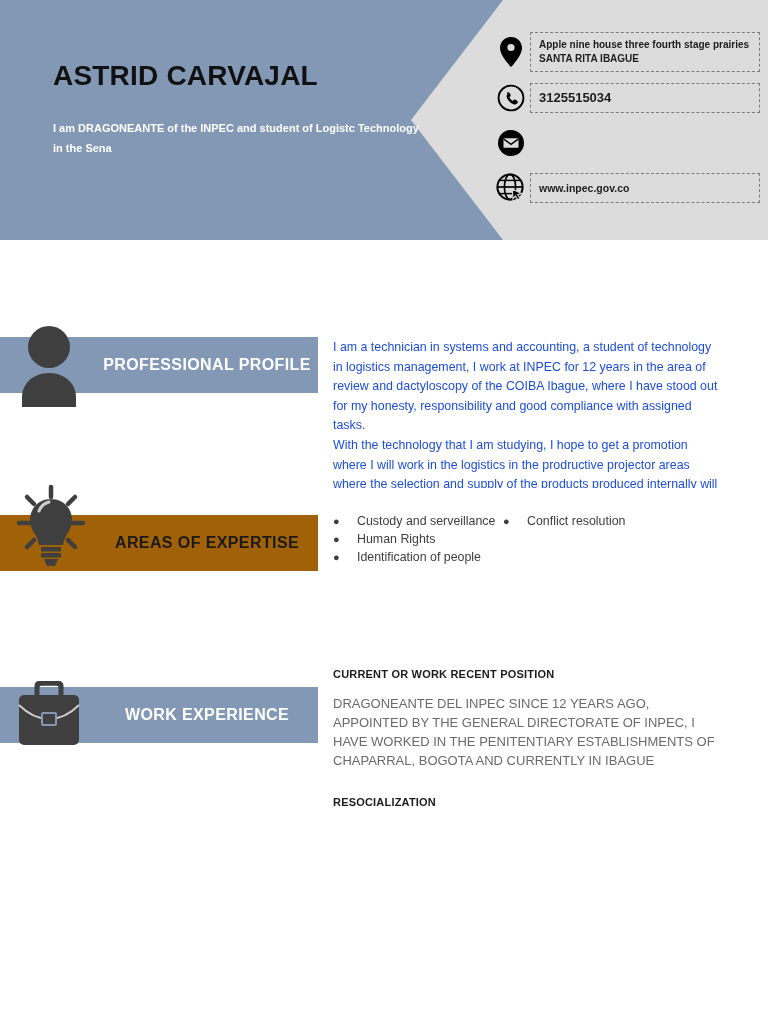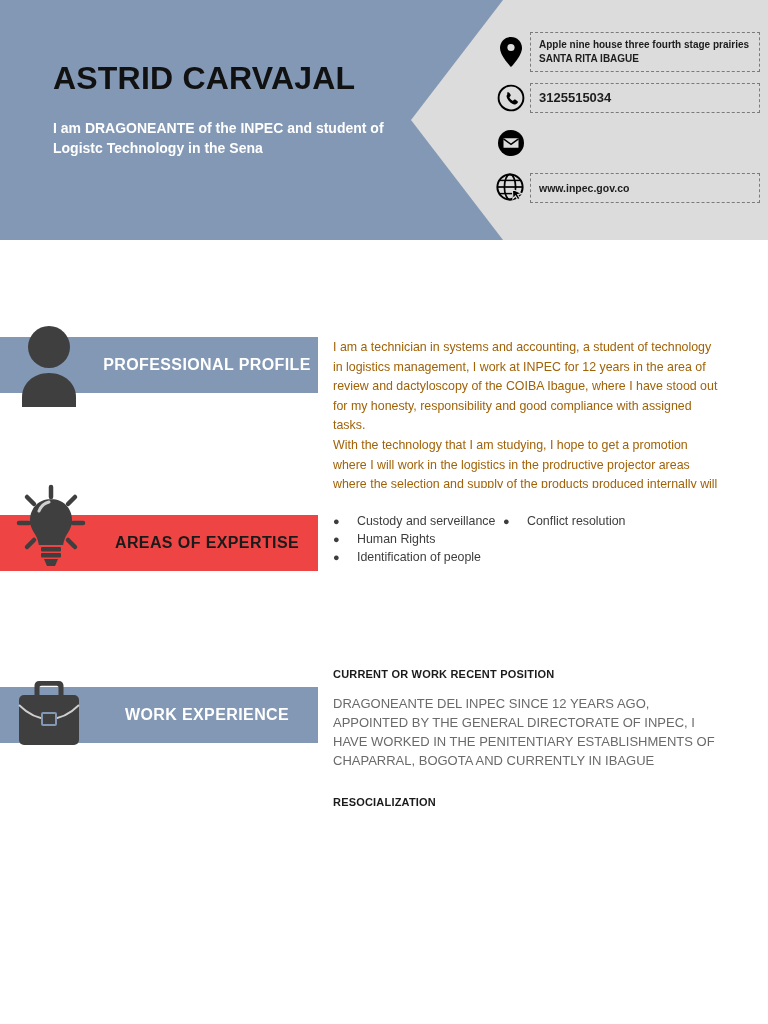--- a/index.html
+++ b/index.html
@@ -34,34 +34,34 @@
     position: absolute;
     left: 0; top: 0;
     width: 768px; height: 240px;
     background: #dcdcdc;
     clip-path: polygon(503px 0px, 768px 0px, 768px 240px, 503px 240px, 411px 120px);
   }
   .name {
     position: absolute;
     left: 53px;
     top: 60px;
-    font-size: 32px;
+    font-size: 28px;
     font-weight: bold;
     letter-spacing: 0.2px;
     color: #111111;
     white-space: nowrap;
   }
   .tagline {
     position: absolute;
     left: 53px;
     top: 118px;
     width: 378px;
     height: 44px;
     overflow: hidden;
-    font-size: 14px;
+    font-size: 11px;
     font-weight: bold;
     line-height: 20px;
     color: #ffffff;
   }
 
   .contact-list {
     position: absolute;
     left: 492px;
     top: 32px;
     width: 268px;
@@ -100,21 +100,21 @@
   .section-bar {
     position: absolute;
     left: 0;
     width: 318px;
     height: 56px;
     display: flex;
     align-items: center;
     justify-content: center;
   }
   .section-bar.blue { background: #8298b5; }
-  .section-bar.gray { background: #ef4444; }
+  .section-bar.gray { background: #a16207; }
   .section-title {
     margin-left: 96px;
     font-size: 16px;
     font-weight: bold;
     letter-spacing: 0.4px;
   }
   .section-title.on-blue { color: #ffffff; }
   .section-title.on-gray { color: #1a1a1a; }
 
   .bar-icon {
@@ -130,21 +130,21 @@
   
   .profile-text {
     position: absolute;
     left: 333px;
     top: 338px;
     width: 385px;
     height: 150px;
     overflow: hidden;
     font-size: 12.4px;
     line-height: 19.6px;
-    color: #a16207;
+    color: #1d4ed8;
   }
   .profile-text p { margin: 0; }
 
   .expertise {
     position: absolute;
     left: 333px;
     top: 512px;
     width: 400px;
     display: flex;
   }

